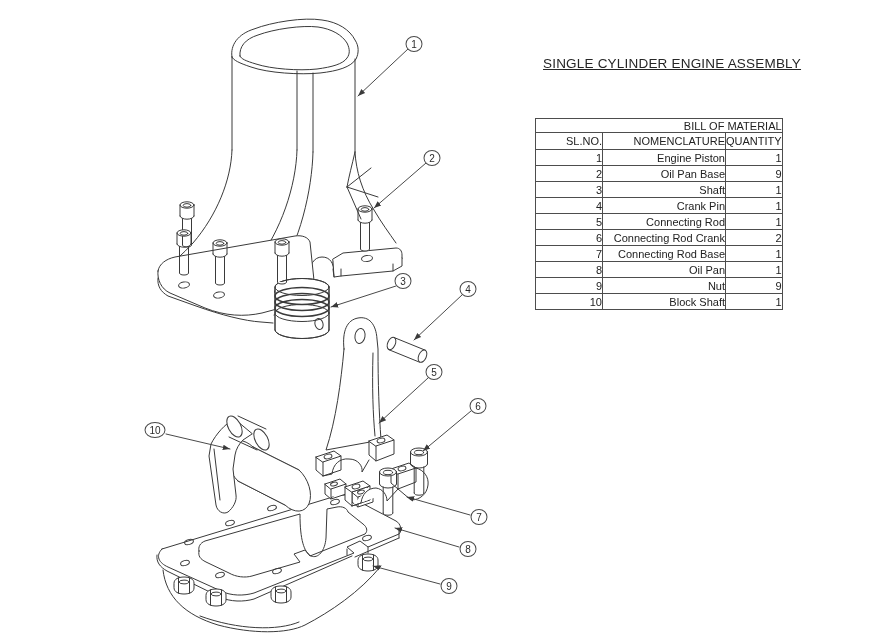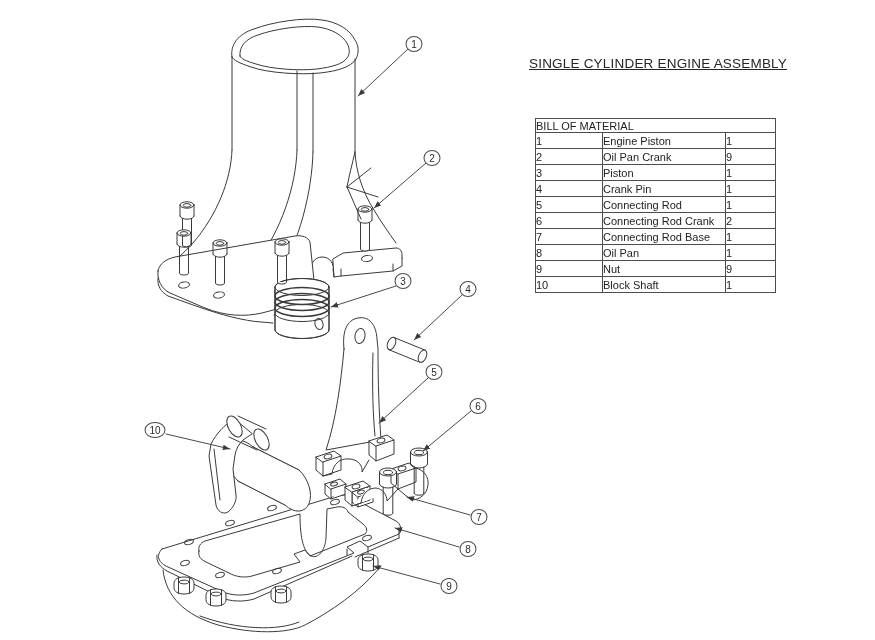--- a/index.html
+++ b/index.html
@@ -3,26 +3,26 @@
 <meta charset="utf-8">
 <style>
   html,body{margin:0;padding:0;background:#ffffff;}
   #page{position:relative;width:875px;height:640px;background:#ffffff;overflow:hidden;
         font-family:"Liberation Sans", sans-serif;color:#1c1c1c;}
   #drawing{position:absolute;left:0;top:0;}
   .balloon{position:absolute;width:17px;height:16px;border:1px solid #4a4a4a;border-radius:50%;
            background:#ffffff;font-size:10px;line-height:16px;text-align:center;color:#2a2a2a;
            transform:translate(-50%,-50%);box-sizing:border-box;}
   .balloon.wide{width:21px;}
-  #title-block{position:absolute;left:529px;top:54px;width:260px;}
+  #title-block{position:absolute;left:543px;top:54px;width:260px;}
   #drawing-title{font-size:13.5px;letter-spacing:0.2px;color:#262626;text-decoration:underline;
                  white-space:nowrap;}
   #bom-table{position:absolute;left:535px;top:118px;border-collapse:collapse;table-layout:fixed;}
   #bom-table td,#bom-table th{border:1px solid #4d4d4d;font-size:11px;font-weight:normal;
-                 text-align:left;padding:0;color:#222222;white-space:nowrap;overflow:hidden;}
+                 text-align:right;padding:0;color:#222222;white-space:nowrap;overflow:hidden;}
   #bom-table .caption-row th{height:13px;}
   #bom-table .header-row td{height:16px;}
   #bom-table .data-row td{height:15px;}
   .col-sl{width:67px;} .col-name{width:123px;} .col-qty{width:50px;}
 </style>
 </head>
 <body>
 
 <div id="page">
 
@@ -199,33 +199,38 @@
   <table id="bom-table">
     <colgroup>
         <col class="col-sl">
         <col class="col-name">
         <col class="col-qty">
       </colgroup>
     <tbody>
       <tr class="caption-row">
         <th colspan="3">BILL OF MATERIAL</th>
       </tr>
+      <tr class="header-row">
+        <td>SL.NO.</td>
+        <td>NOMENCLATURE</td>
+        <td>QUANTITY</td>
+      </tr>
       <tr class="data-row">
         <td>1</td>
         <td>Engine Piston</td>
         <td>1</td>
       </tr>
       <tr class="data-row">
         <td>2</td>
-        <td>Oil Pan Crank</td>
+        <td>Oil Pan Base</td>
         <td>9</td>
       </tr>
       <tr class="data-row">
         <td>3</td>
-        <td>Piston</td>
+        <td>Shaft</td>
         <td>1</td>
       </tr>
       <tr class="data-row">
         <td>4</td>
         <td>Crank Pin</td>
         <td>1</td>
       </tr>
       <tr class="data-row">
         <td>5</td>
         <td>Connecting Rod</td>

